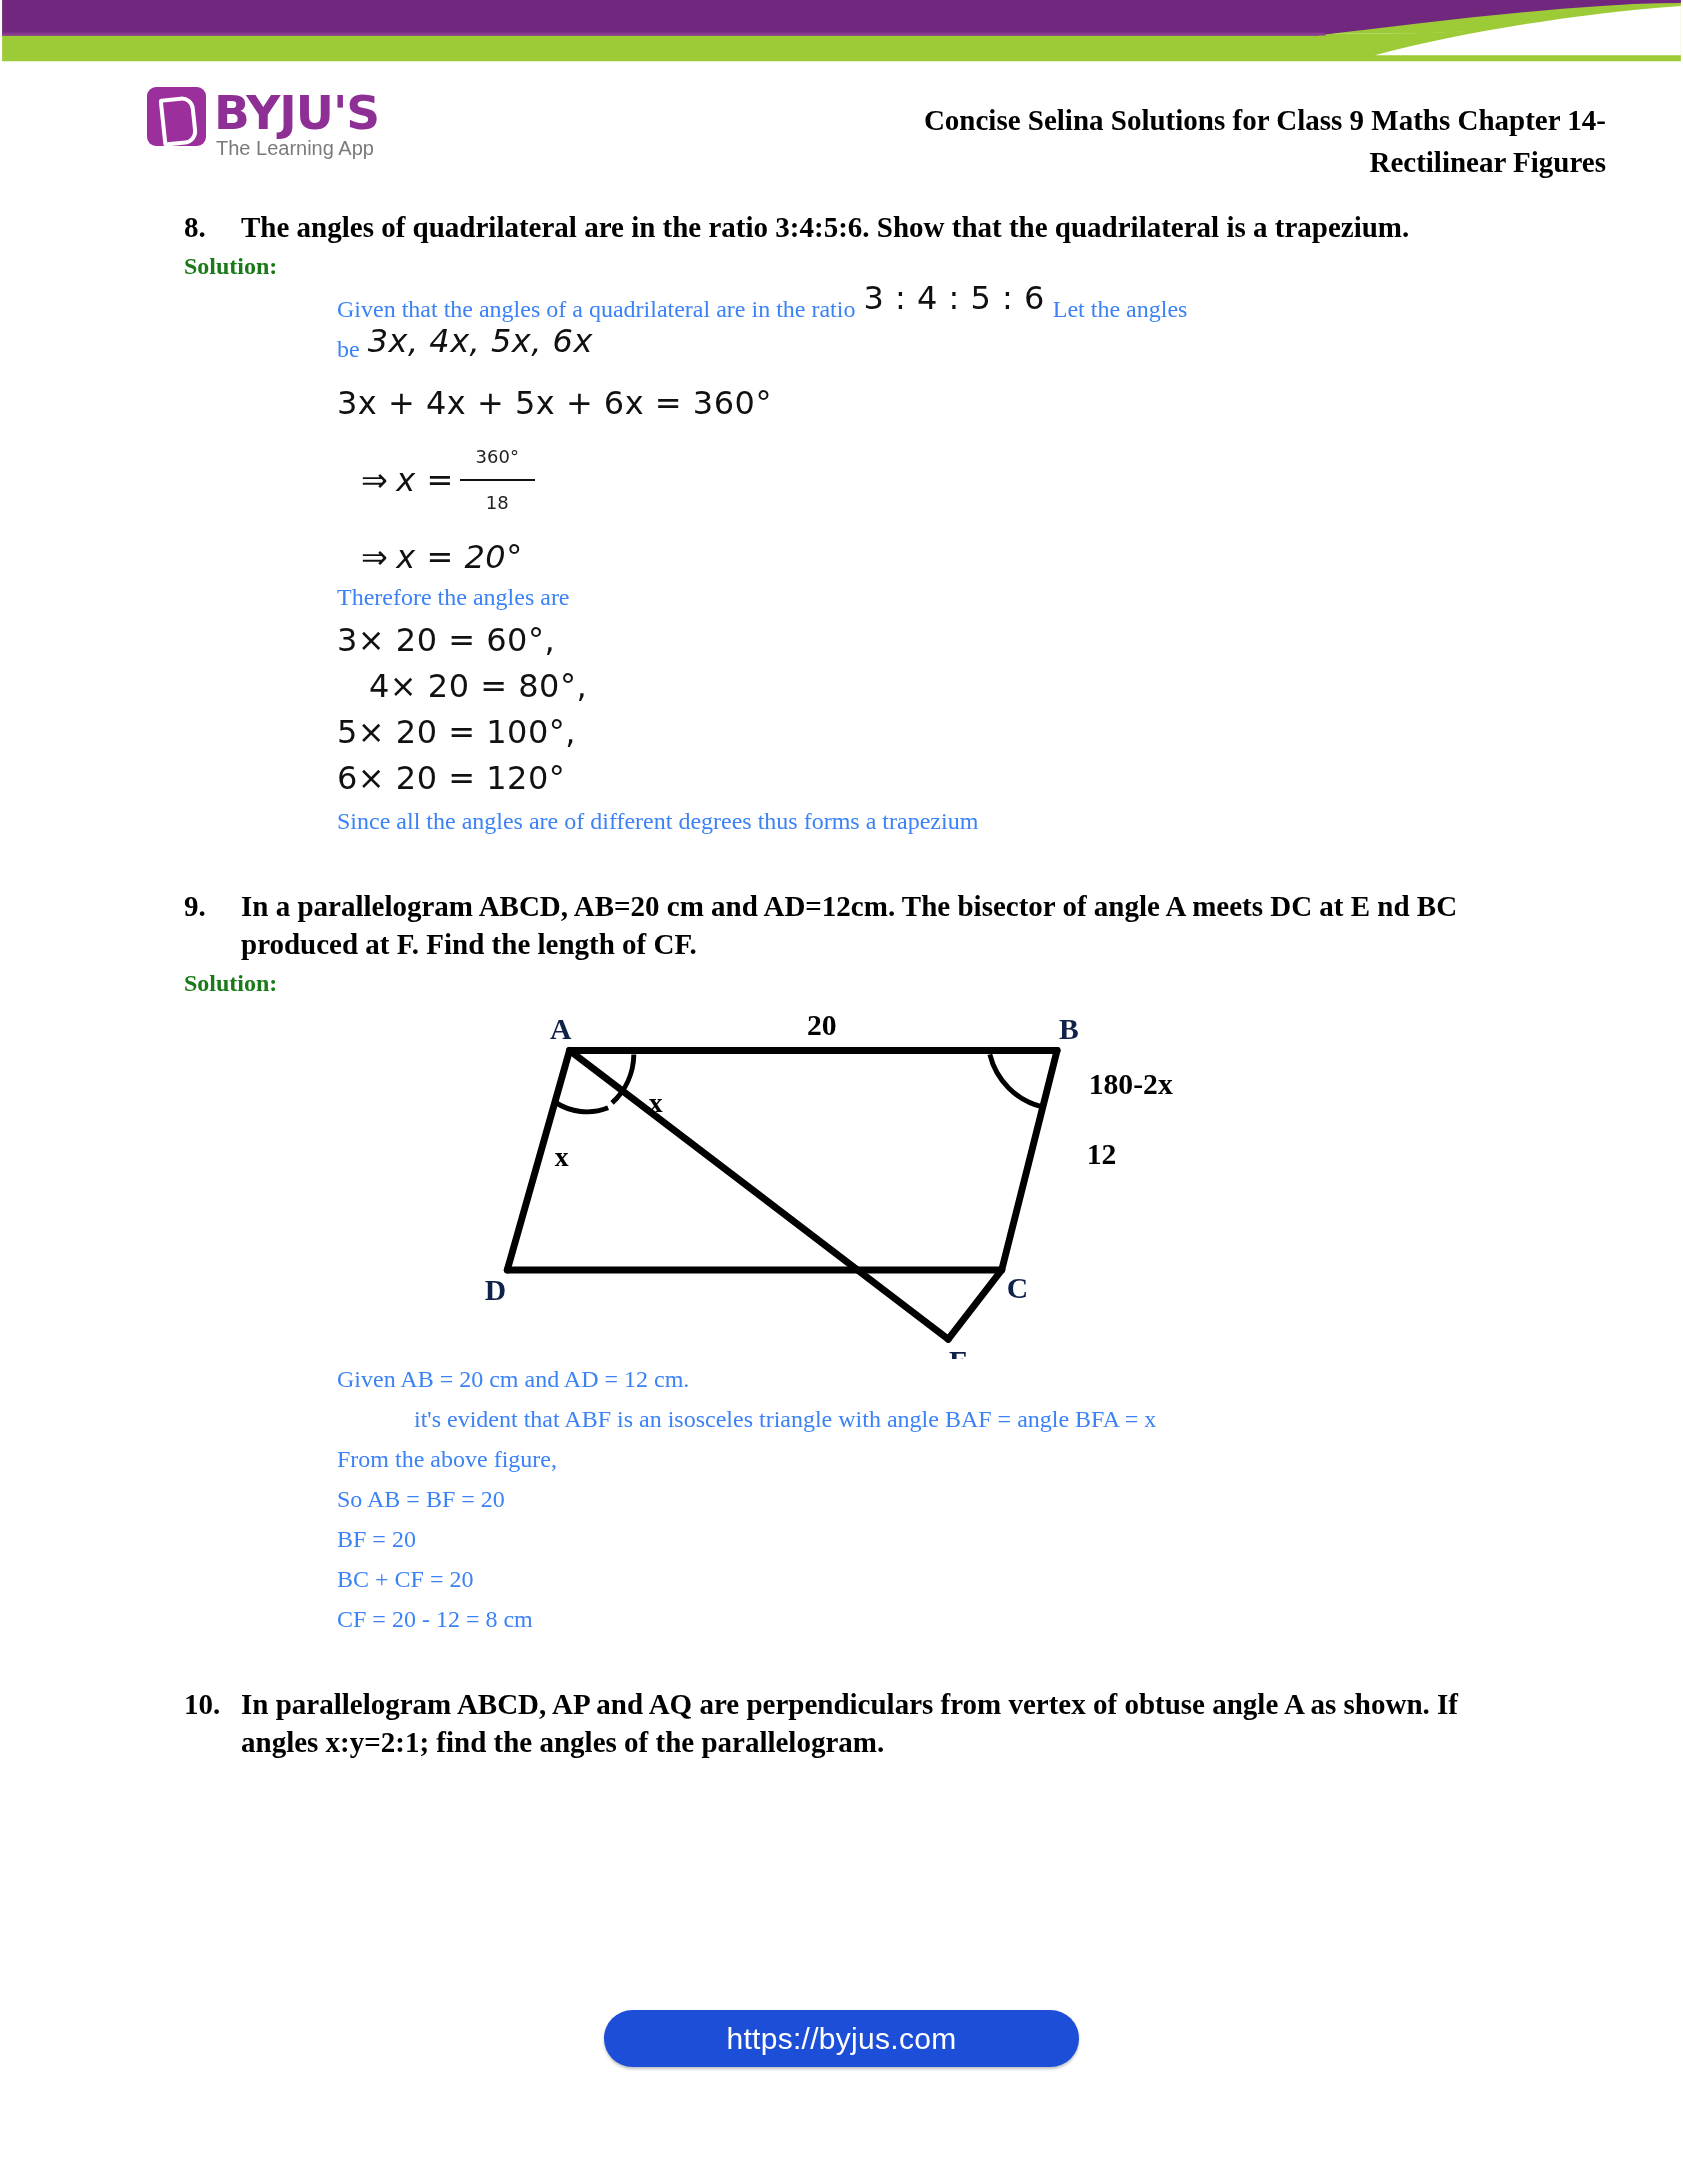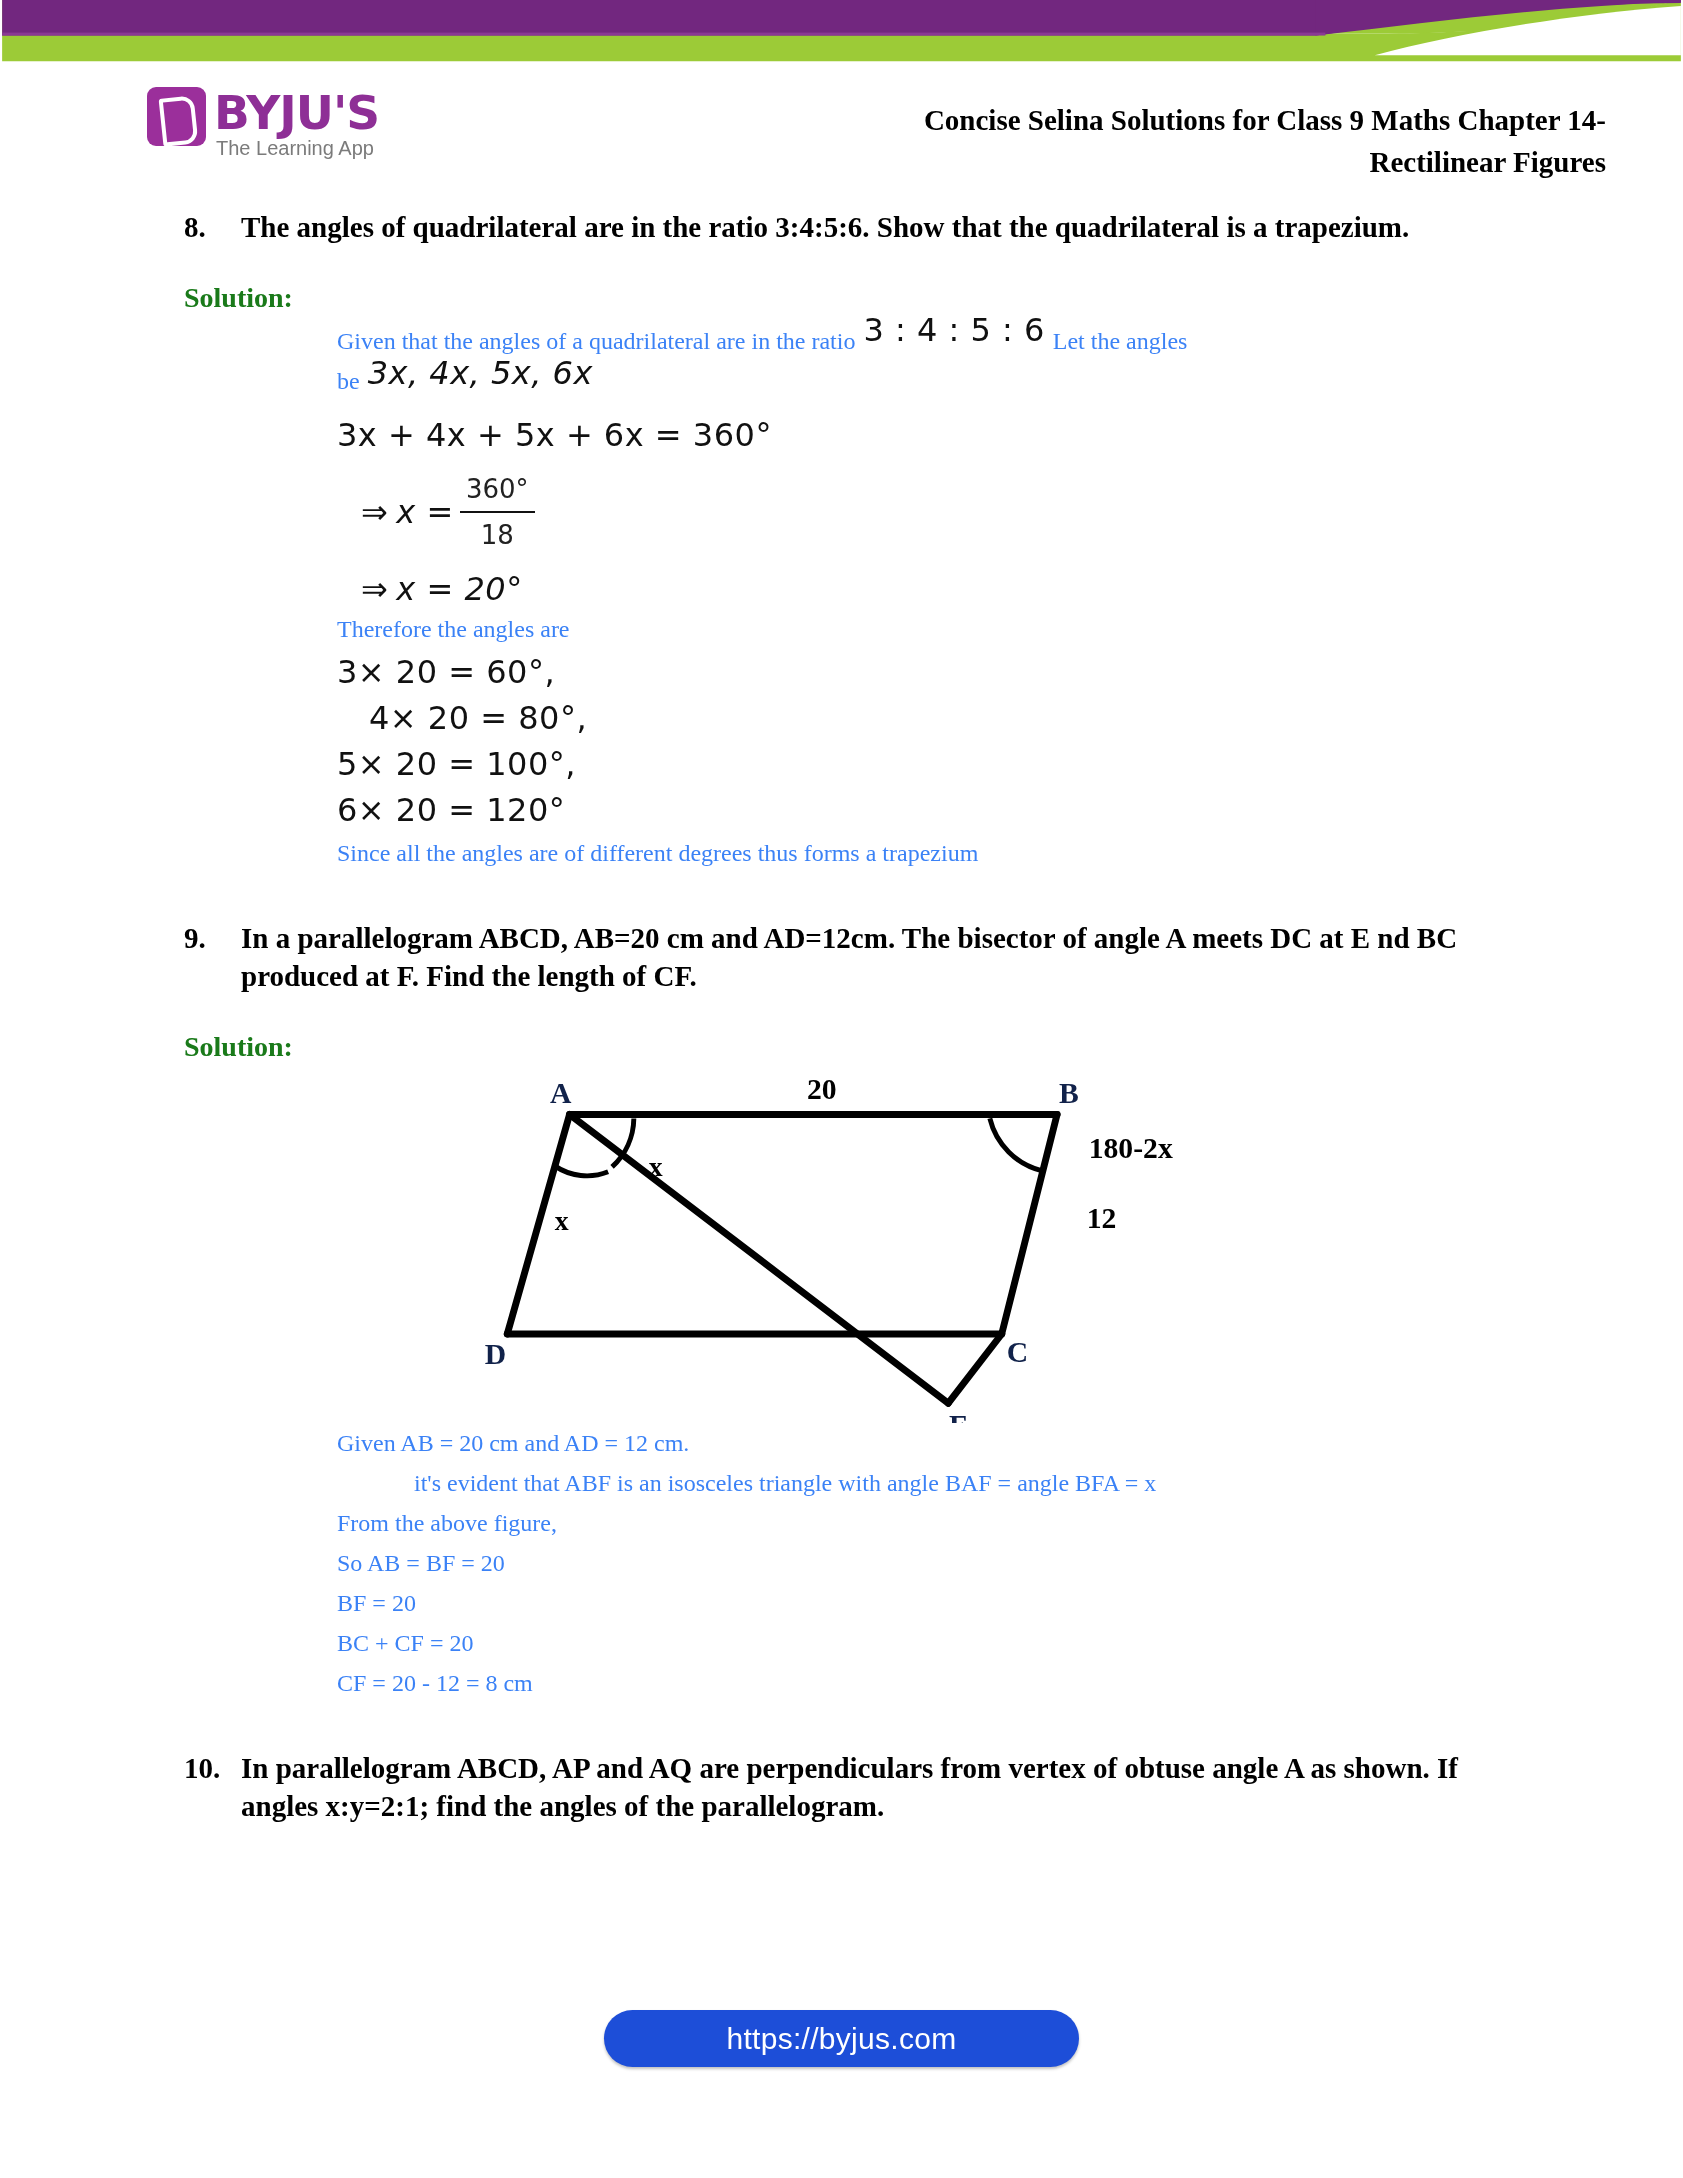--- a/index.html
+++ b/index.html
@@ -109,24 +109,23 @@
     box-sizing: content-box;
     flex: none;
   }
   .q-text {
     max-width: 1228px;
   }
 
   .sol-label {
     padding-left: 184px;
     font-weight: bold;
-    font-size: 28px;
+    font-size: 24px;
     line-height: 40px;
     color: #1a7a1a;
-    margin-top: 32px;
   }
 
   .sol-body {
     padding-left: 337px;
     font-size: 28px;
     line-height: 40px;
     color: #222;
   }
 
   
@@ -143,21 +142,21 @@
 
   .inline-gap { display: inline-block; width: 8px; }
 
   .frac {
     display: inline-flex;
     flex-direction: column;
     align-items: center;
     vertical-align: middle;
     margin: 0 6px;
     font-family: "DejaVu Sans", sans-serif;
-    font-size: 26px;
+    font-size: 18px;
   }
   .frac-num { padding: 0 6px 2px 6px; }
   .frac-bar {
     width: 100%;
     min-width: 75px;
     height: 2px;
     background: #111;
   }
   .frac-den { padding: 2px 6px 0 6px; }
 

